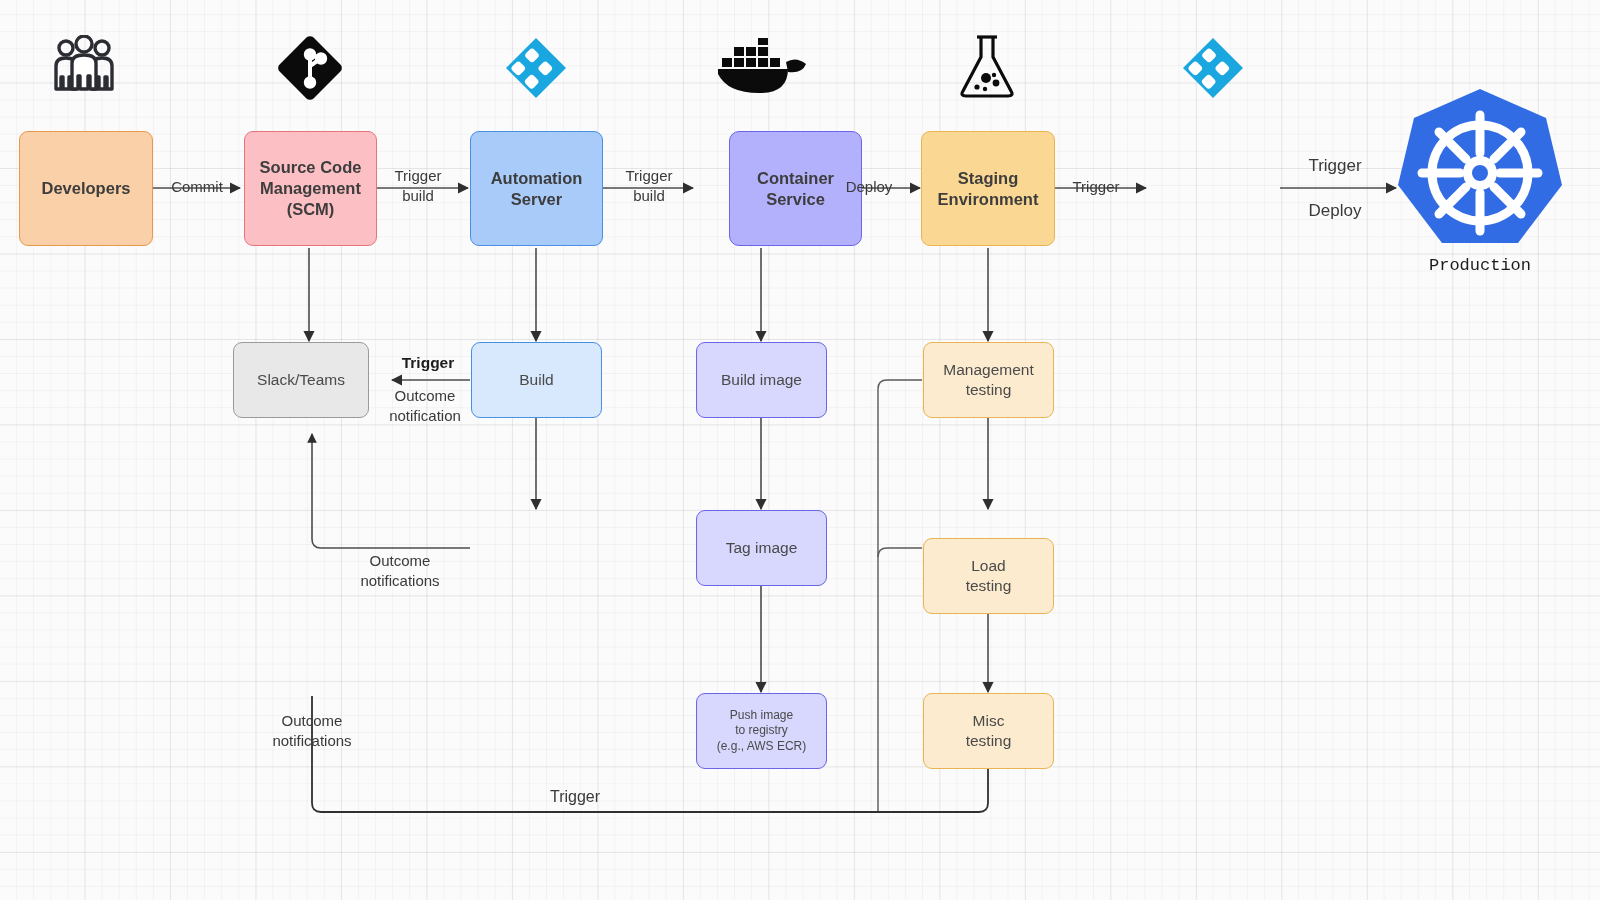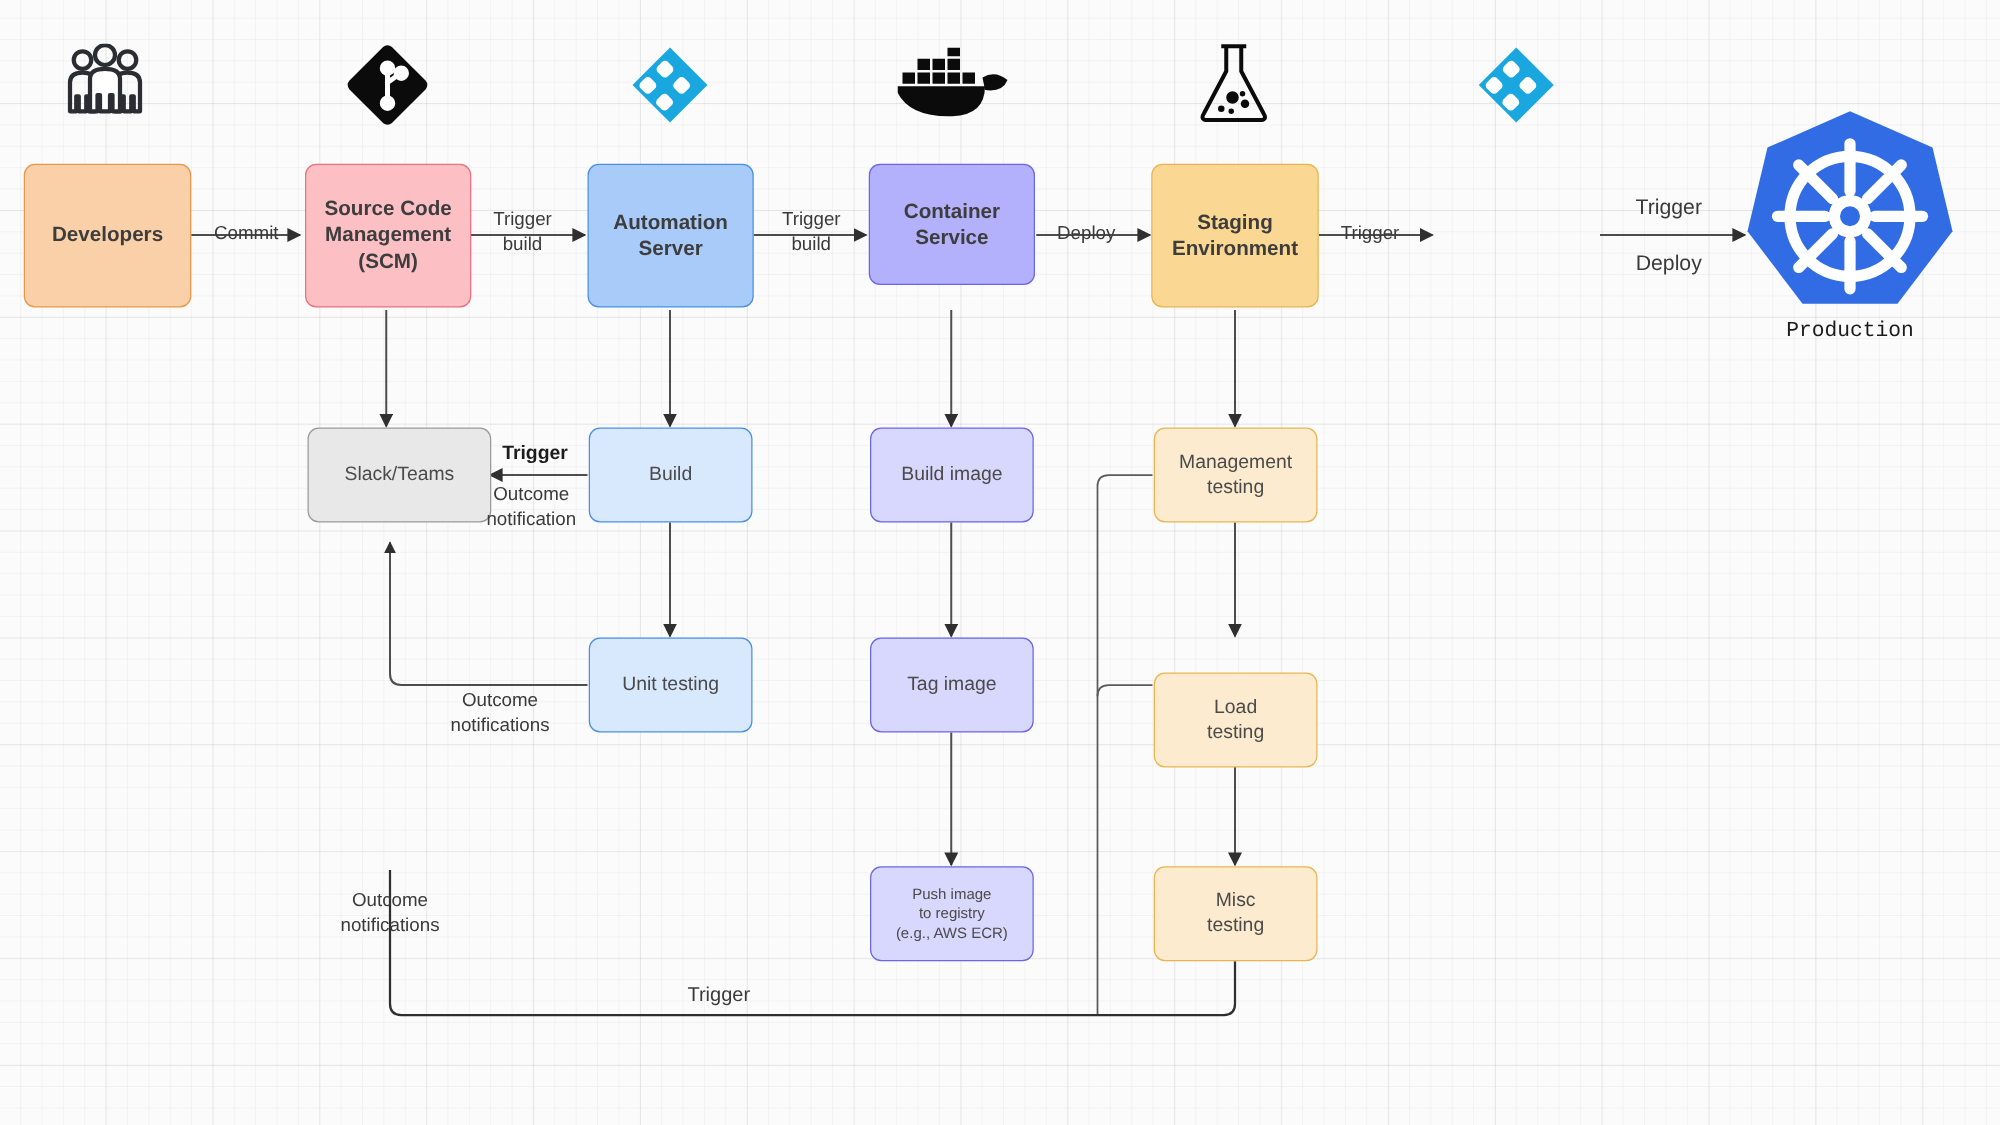--- a/index.html
+++ b/index.html
@@ -260,37 +260,36 @@
 
   <div class="node primary" style="left:19px; top:131px; width:134px; height:115px; background:#FAD0A8; border-color:#E8984B;">Developers</div>
 
   <div class="node primary" style="left:244px; top:131px; width:133px; height:115px; background:#FBBFC4; border-color:#E8737F;">Source Code
 Management
 (SCM)</div>
 
   <div class="node primary" style="left:470px; top:131px; width:133px; height:115px; background:#A8CBFA; border-color:#4A90E2;">Automation
 Server</div>
 
-  <div class="node primary" style="left:695px; top:131px; width:133px; height:97px; background:#B3B1FB; border-color:#6B65E8;">Container
+  <div class="node primary" style="left:729px; top:131px; width:133px; height:115px; background:#B3B1FB; border-color:#6B65E8;border-radius:10px;">Container
 Service</div>
 
   <div class="node primary" style="left:921px; top:131px; width:134px; height:115px; background:#FBD794; border-color:#E8B552;">Staging
 Environment</div>
 
 
-  <div class="node sub" style="left:246px; top:342px; width:147px; height:76px; background:#E8E8E8; border-color:#9A9A9A;">Slack/Teams</div>
+  <div class="node sub" style="left:233px; top:342px; width:136px; height:76px; background:#E8E8E8; border-color:#9A9A9A;">Slack/Teams</div>
 
   <div class="node sub" style="left:471px; top:342px; width:131px; height:76px; background:#D8E8FD; border-color:#4A90E2;">Build</div>
 
   <div class="node sub" style="left:696px; top:342px; width:131px; height:76px; background:#D8D7FD; border-color:#6B65E8;">Build image</div>
 
   <div class="node sub" style="left:923px; top:342px; width:131px; height:76px; background:#FDEBCF; border-color:#E8B552;">Management
 testing</div>
 
-  <div class="node sub" style="left:471px; top:510px; width:131px; height:76px; background:#D8E8FD; border-color:#4A90E2;">Unit testing</div>
 
   <div class="node sub" style="left:696px; top:510px; width:131px; height:76px; background:#D8D7FD; border-color:#6B65E8;">Tag image</div>
 
   <div class="node sub" style="left:923px; top:510px; width:131px; height:76px; background:#FDEBCF; border-color:#E8B552;margin-top:28px;">Load
 testing</div>
 
   <div class="node sub" style="left:696px; top:693px; width:131px; height:76px; background:#D8D7FD; border-color:#6B65E8; font-size:12px;">Push image
 to registry
 (e.g., AWS ECR)</div>
 

